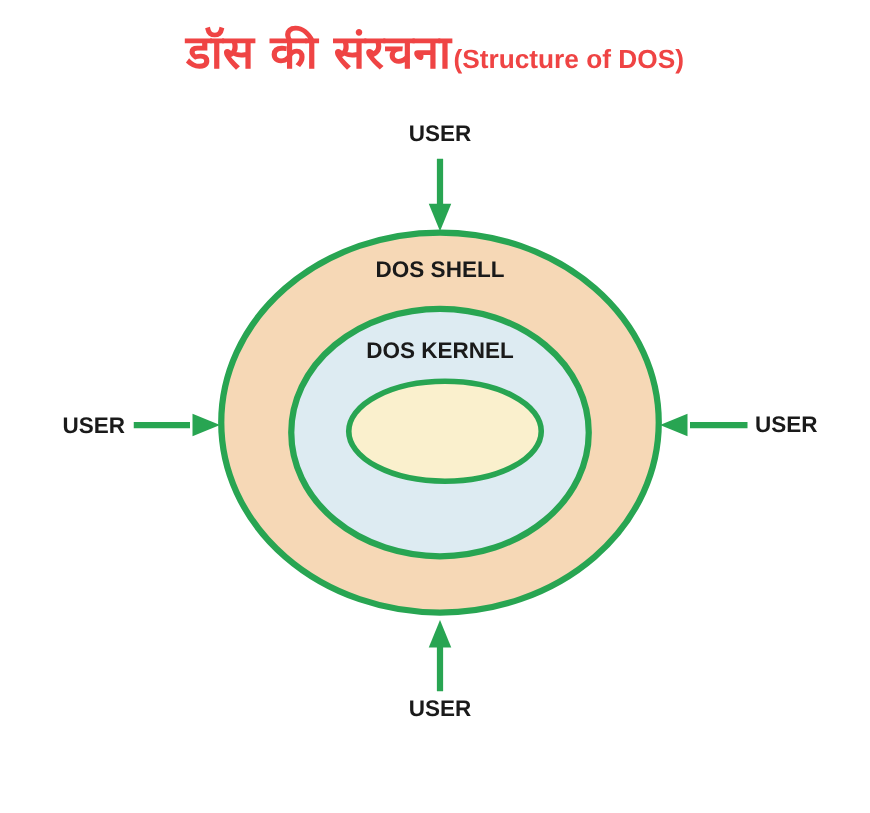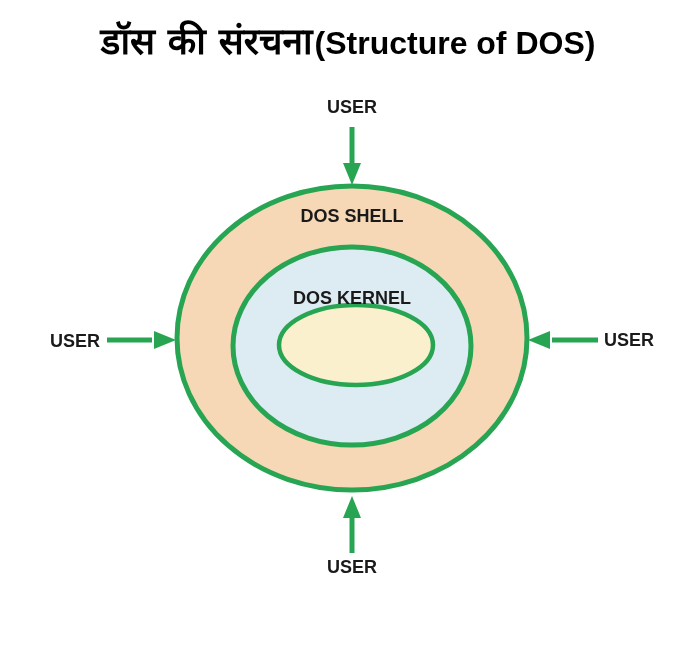--- a/index.html
+++ b/index.html
@@ -18,31 +18,31 @@
   .title {
     position: absolute;
     top: 14px;
     left: 0;
     width: 100%;
     margin: 0;
     display: flex;
     justify-content: center;
     align-items: baseline;
     gap: 2px;
-    color: #000000;
+    color: #ef4444;
     white-space: nowrap;
   }
   .title-hindi {
     font-family: "DejaVu Sans", sans-serif;
     font-size: 37px;
     font-weight: bold;
   }
   .title-english {
     font-family: "Liberation Sans", sans-serif;
-    font-size: 32px;
+    font-size: 21px;
     font-weight: bold;
   }
   .diagram-svg {
     position: absolute;
     left: 0;
     top: 0;
   }
   .lbl {
     position: absolute;
     transform: translate(-50%, -50%);
@@ -84,20 +84,20 @@
       <polygon points="528,340 550,331 550,349" fill="#28a552"></polygon>
     </g>
 
     <g>
       <line x1="352" y1="553" x2="352" y2="515" stroke-width="5" stroke="#28a552"></line>
       <polygon points="352,496 343,518 361,518" fill="#28a552"></polygon>
     </g>
   </svg>
 
   <div class="lbl" style="left:352px; top:216px;">DOS SHELL</div>
-  <div class="lbl" style="left:352px; top:298px;text-align:center;">DOS KERNEL</div>
+  <div class="lbl" style="left:352px; top:281px;text-align:center;">DOS KERNEL</div>
 
   <div class="lbl" style="left:352px; top:107px;">USER</div>
   <div class="lbl" style="left:75px; top:341px;">USER</div>
   <div class="lbl" style="left:629px; top:340px;">USER</div>
   <div class="lbl" style="left:352px; top:567px;">USER</div>
 
 </div>
 
 </body></html>

